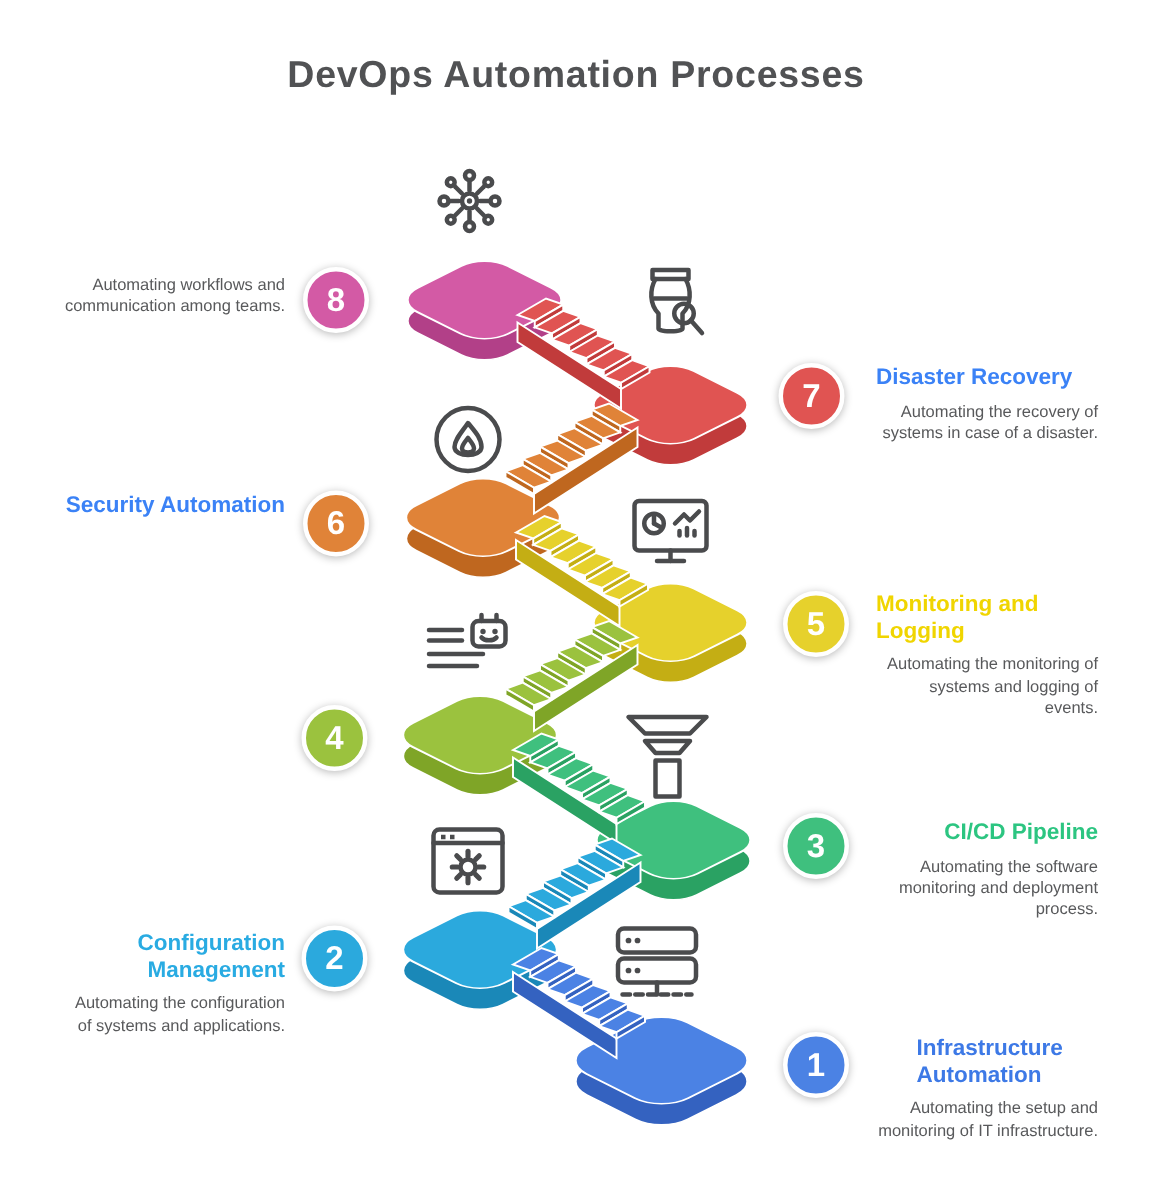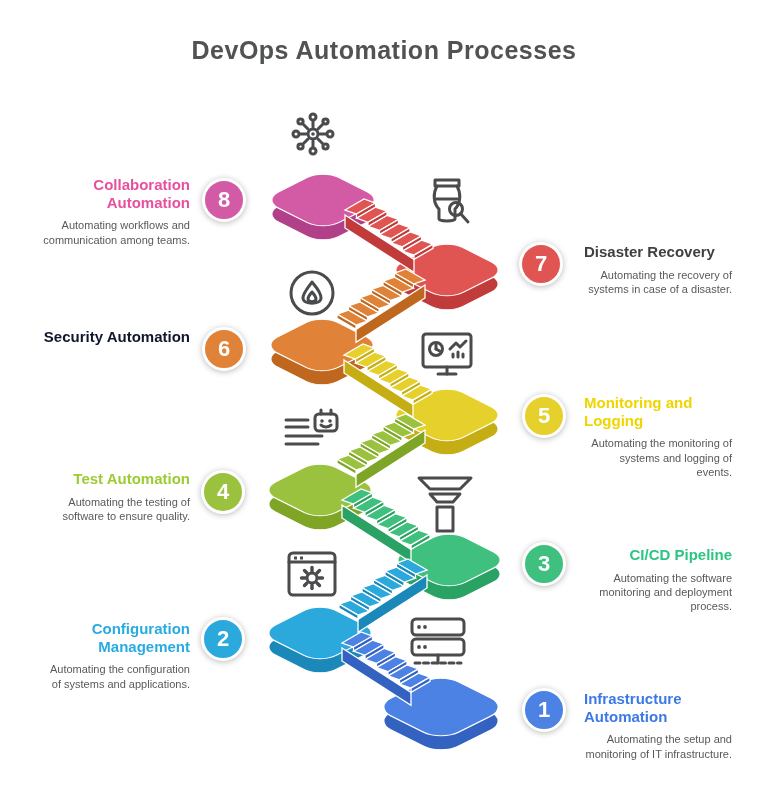--- a/index.html
+++ b/index.html
@@ -306,44 +306,39 @@
       <span>3</span>
     </div>
   <div class="badge pos-b2" style="background: rgb(43, 169, 221);">
       <span>2</span>
     </div>
   <div class="badge pos-b1" style="background: rgb(75, 130, 228);">
       <span>1</span>
     </div>
 
   <div class="step-block left pos-t8">
-    <p class="step-title" style="color: rgb(232, 80, 159);">Collaboration Automation</p>
     <p class="step-desc">Automating workflows and communication among teams.</p>
   </div>
   <div class="step-block right pos-t7">
-    <p class="step-title" style="color: #404040;">Disaster Recovery</p>
+    <p class="step-title" style="color: #3b82f6;">Disaster Recovery</p>
     <p class="step-desc">Automating the recovery of systems in case of a disaster.</p>
   </div>
   <div class="step-block left pos-t6">
-    <p class="step-title" style="color: #0f172a;">Security Automation</p>
+    <p class="step-title" style="color: #3b82f6;">Security Automation</p>
   </div>
   <div class="step-block right pos-t5">
     <p class="step-title" style="color: rgb(240, 213, 0);">Monitoring and Logging</p>
     <p class="step-desc">Automating the monitoring of systems and logging of events.</p>
   </div>
-  <div class="step-block left pos-t4">
-    <p class="step-title" style="color: rgb(156, 203, 51);">Test Automation</p>
-    <p class="step-desc">Automating the testing of software to ensure quality.</p>
-  </div>
   <div class="step-block right pos-t3">
     <p class="step-title" style="color: rgb(44, 197, 129); text-align: right;">CI/CD Pipeline</p>
     <p class="step-desc">Automating the software monitoring and deployment process.</p>
   </div>
   <div class="step-block left pos-t2">
     <p class="step-title" style="color: rgb(41, 171, 226);">Configuration Management</p>
     <p class="step-desc">Automating the configuration of systems and applications.</p>
   </div>
   <div class="step-block right pos-t1">
-    <p class="step-title" style="color: rgb(61, 121, 230);">Infrastructure Automation</p>
+    <p class="step-title" style="color: rgb(61, 121, 230); margin-left: 27px;">Infrastructure Automation</p>
     <p class="step-desc">Automating the setup and monitoring of IT infrastructure.</p>
   </div>
 
 </div>
 
 </body></html>

